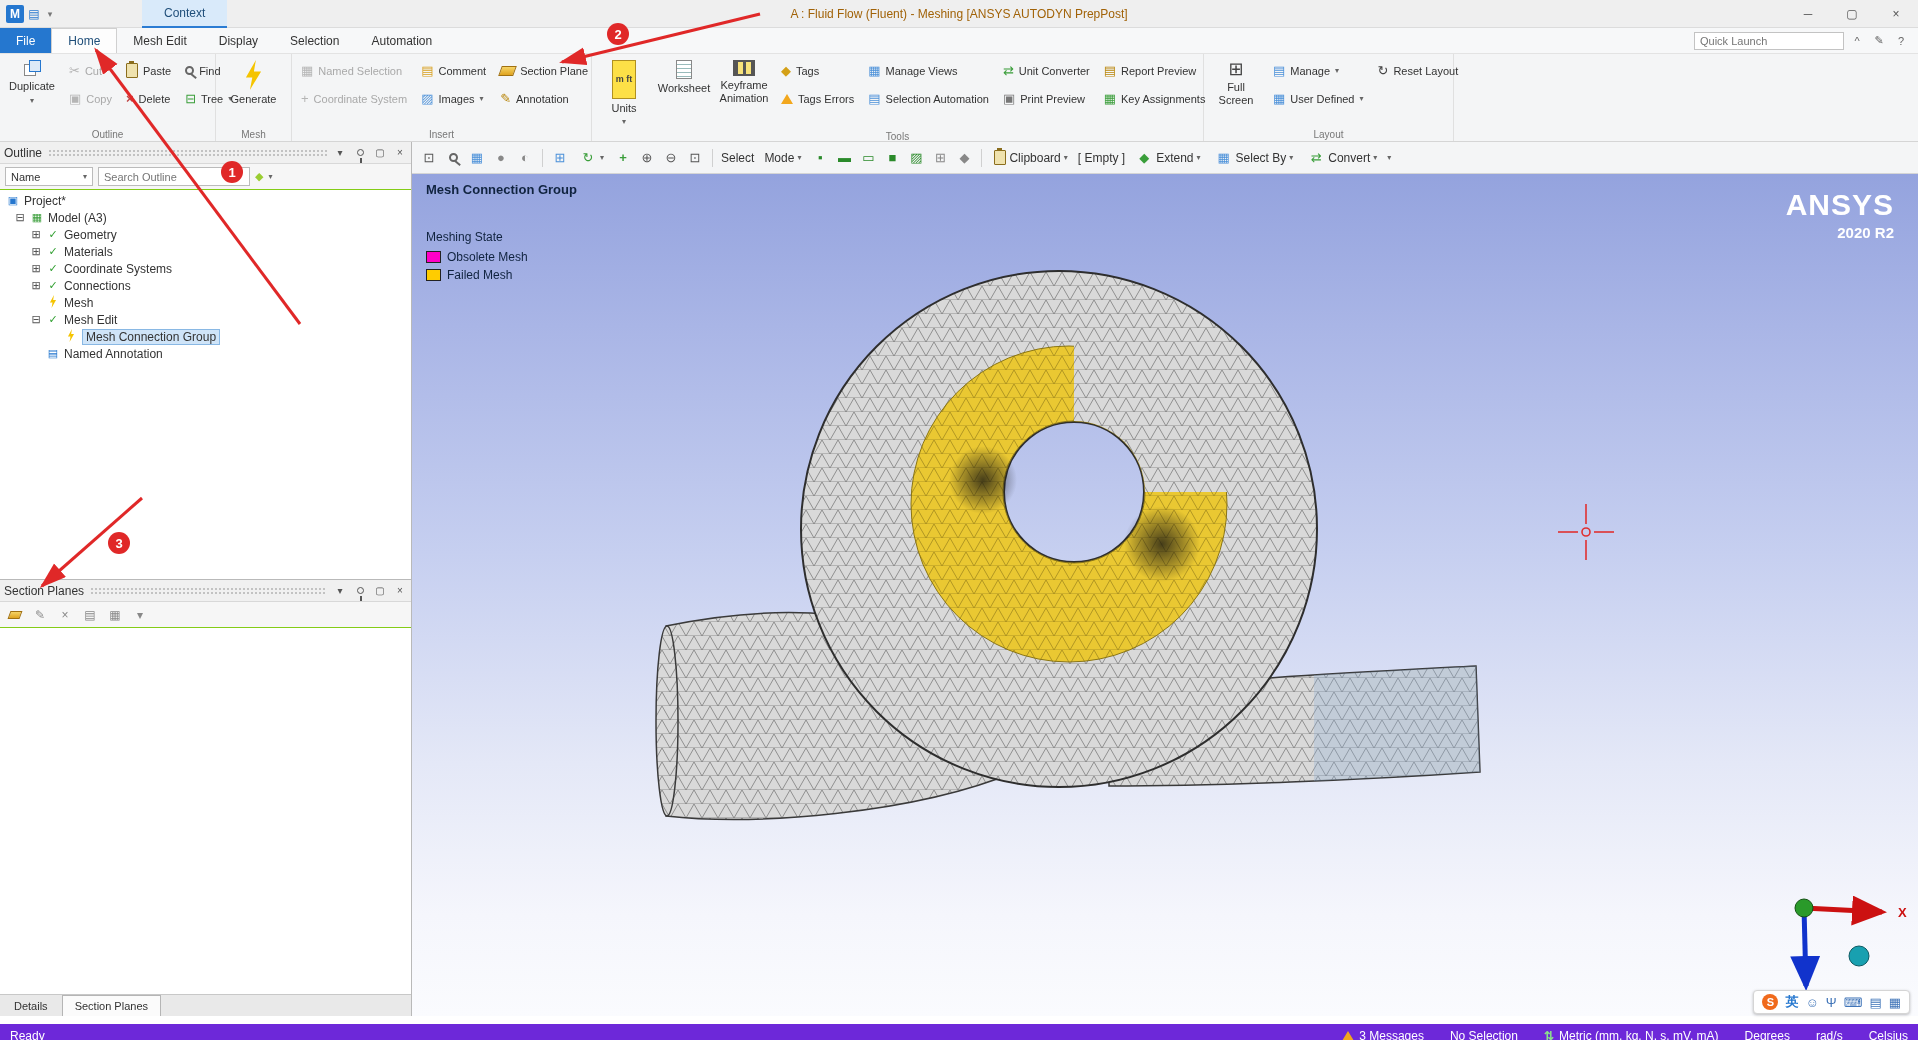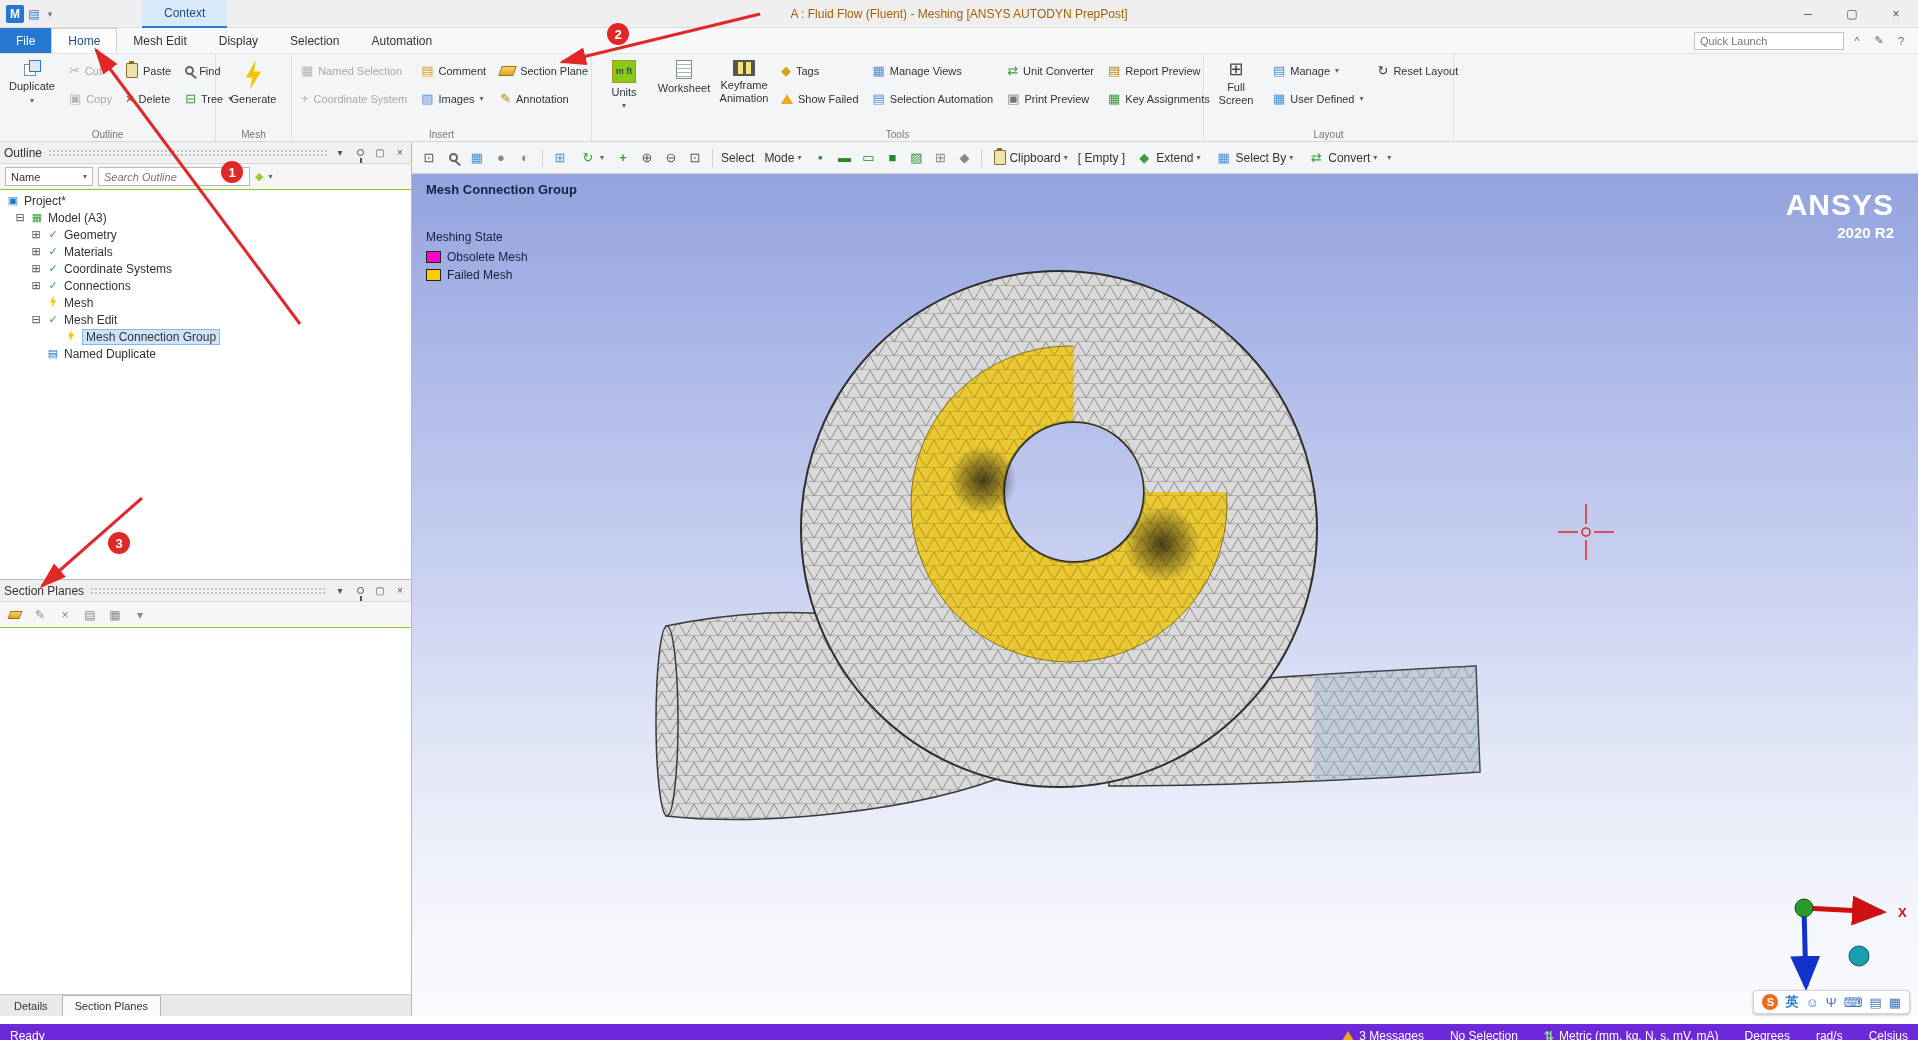--- a/index.html
+++ b/index.html
@@ -50,40 +50,40 @@
   .i-bolt.big { width:20px; height:30px; }
   .i-mag { width:9px; height:9px; border:2px solid #666; border-radius:50%; position:relative; display:inline-block; }
   .i-mag::after { content:""; position:absolute; right:-5px; bottom:-4px; width:7px; height:2px; background:#666; transform:rotate(40deg); }
   .i-dup { width:17px; height:17px; position:relative; display:inline-block; }
   .i-dup::before { content:""; position:absolute; left:0; top:4px; width:10px; height:10px; border:1.5px solid #888; background:#fff; }
   .i-dup::after { content:""; position:absolute; left:5px; top:0; width:10px; height:10px; border:1.5px solid #2577cf; background:#dce9f7; }
   .i-clip { width:12px; height:15px; border:1.5px solid #8a6d1d; background:#efe2ae; position:relative; display:inline-block; border-radius:1px;}
   .i-clip::before { content:""; position:absolute; left:2px; top:-3px; width:5px; height:3px; background:#8a6d1d; }
   .i-plane { width:15px; height:10px; background:linear-gradient(#f6d465,#dfa31f); border:1px solid #a07010; transform:skewX(-20deg); display:inline-block; }
   .i-film { width:22px; height:16px; background:repeating-linear-gradient(90deg,#555 0 3px,#f7e27a 3px 8px); border:2px solid #555; display:inline-block; }
-  .i-units { border:1.5px solid #b09020; padding:5px 3px; font-size:9px; font-weight:bold; color:#444; background:#84cc16; display:inline-block; line-height:1.2;}
+  .i-units { border:1.5px solid #b09020; padding:13px 3px; font-size:9px; font-weight:bold; color:#444; background:#fde047; display:inline-block; line-height:1.2;}
   .i-sheet { width:16px; height:19px; background:#fff; border:1px solid #888; display:inline-block;
              background-image:repeating-linear-gradient(#fff 0 3px, #9bb 3px 4px); }
   .i-pin { width:7px; height:7px; border:1.5px solid #555; border-radius:50%; position:relative; display:inline-block;}
   .i-pin::after { content:""; position:absolute; top:8px; left:2.5px; width:1.5px; height:5px; background:#555;}
   .i-tri { width:0; height:0; border-left:6px solid transparent; border-right:6px solid transparent; border-bottom:10px solid #f2a71d; display:inline-block;}
   .i-sogou { width:16px; height:16px; border-radius:50%; background:#f06a1c; color:#fff; font-weight:bold; font-size:11px;
              display:flex; align-items:center; justify-content:center;}
 
   
   .main { display:flex; height:874px; }
   .left-col { width:412px; flex:none; display:flex; flex-direction:column; border-right:1px solid #b9b9b9; background:#fff;}
   .panel-header { height:22px; background:#f0f0f0; border-bottom:1px solid #d8d8d8; display:flex; align-items:center;
                   padding:0 4px; gap:6px; font-size:12px; color:#333; }
   .dotted-fill { flex:1; height:8px; background-image:radial-gradient(#c2c2c2 1px, transparent 1px); background-size:4px 4px; }
   .ph-ico { color:#555; font-size:10px; width:14px; text-align:center; }
   .panel-toolbar { height:26px; background:#f6f6f6; border-bottom:1px solid #84cc16; display:flex; align-items:center; gap:5px; padding:0 5px; }
   .name-dd { width:88px; height:19px; border:1px solid #bbb; background:#fff; display:flex; align-items:center; justify-content:space-between; padding:0 5px; font-size:11px;}
   .search-input { width:152px; height:19px; border:1px solid #bbb; background:#fff; font-size:11px; padding:0 5px; color:#555;
-                  font-family:"Liberation Sans", sans-serif;font-style:italic;}
+                  font-family:"Liberation Sans", sans-serif;}
   .tree { flex:1; overflow:hidden; background:#fff; padding-top:2px; }
   .trow { display:flex; align-items:center; gap:4px; height:17px; font-size:12px; white-space:nowrap;}
   .exp { width:12px; font-size:11px; color:#555; text-align:center; flex:none;}
   .sp-exp { width:12px; flex:none;}
   .t-ico { width:14px; text-align:center; font-size:11px; flex:none; }
   .trow.selected .t-label { background:#cfe4f8; border:1px solid #89b8e4; padding:0 3px; }
   .outline-panel { height:438px; display:flex; flex-direction:column; border-bottom:1px solid #b9b9b9;}
   .sp-panel { height:414px; display:flex; flex-direction:column; }
   .sp-body { flex:1; background:#fff; }
   .sp-tbtn { width:20px; height:20px; display:flex; align-items:center; justify-content:center; color:#888; font-size:12px;}
@@ -271,21 +271,21 @@
           <span class="i-film"></span>
           <span>Keyframe Animation</span>
         </div>
         <div class="rcol">
           <div class="rsmall">
             <span class="gly" style="color:#d4a017">◆</span>
             <span>Tags</span>
           </div>
           <div class="rsmall">
             <span class="i-tri"></span>
-            <span>Show Failed</span>
+            <span>Tags Errors</span>
           </div>
         </div>
         <div class="rcol">
           <div class="rsmall">
             <span class="gly" style="color:#4a90d9">▦</span>
             <span>Manage Views</span>
           </div>
           <div class="rsmall">
             <span class="gly" style="color:#4a90d9">▤</span>
             <span>Selection Automation</span>
@@ -408,21 +408,21 @@
             <span class="t-ico" style="color:#2e9e2e">✓</span>
             <span class="t-label">Mesh Edit</span>
           </div>
           <div class="trow selected" style="padding-left:64px">
             <span class="t-ico"><span class="i-bolt" style="width:8px;height:13px"></span></span>
             <span class="t-label">Mesh Connection Group</span>
           </div>
           <div class="trow" style="padding-left:30px">
             <span class="sp-exp"></span>
             <span class="t-ico" style="color:#2577cf">▤</span>
-            <span class="t-label">Named Duplicate</span>
+            <span class="t-label">Named Annotation</span>
           </div>
         </div>
       </div>
 
       <div class="sp-panel">
         <div class="panel-header">
           <span>Section Planes</span>
           <span class="dotted-fill"></span>
           <span class="ph-ico">▾</span>
           <span class="ph-ico"><span class="i-pin"></span></span>

